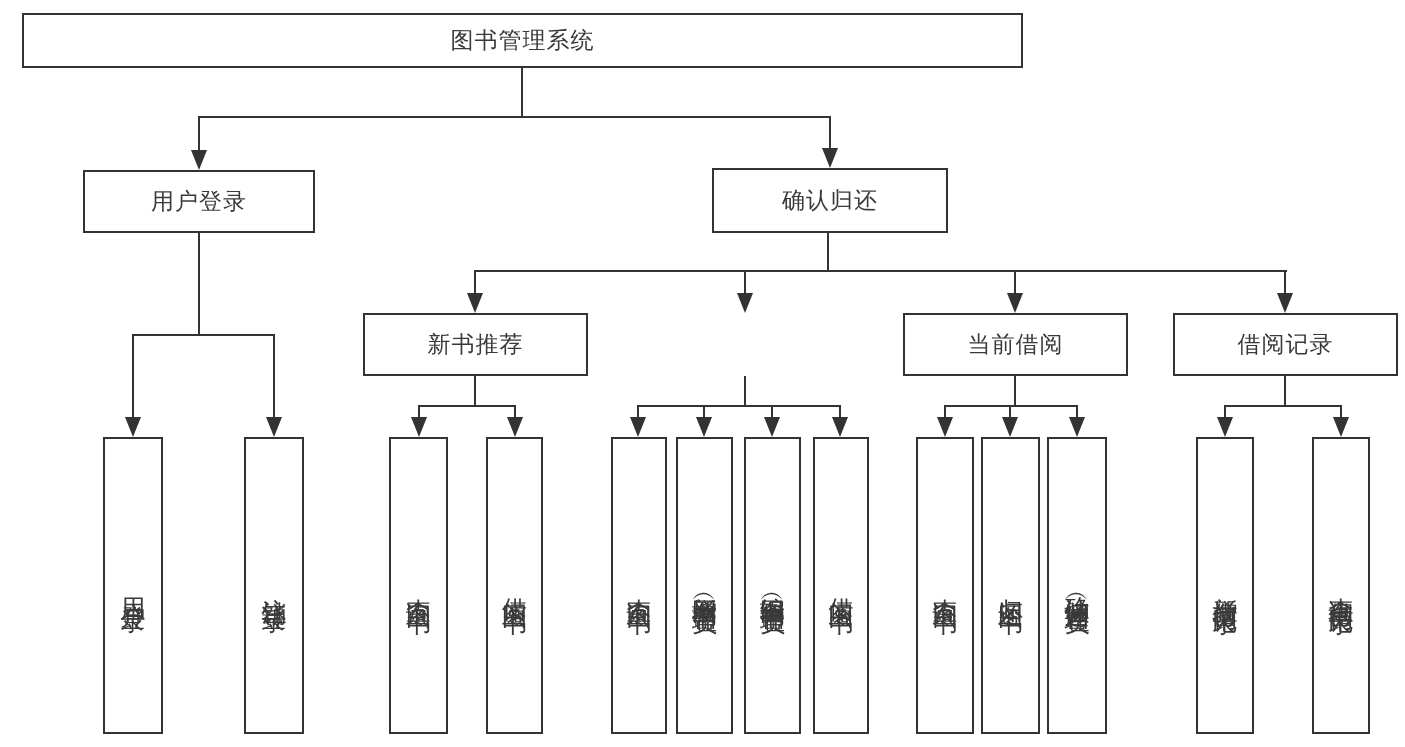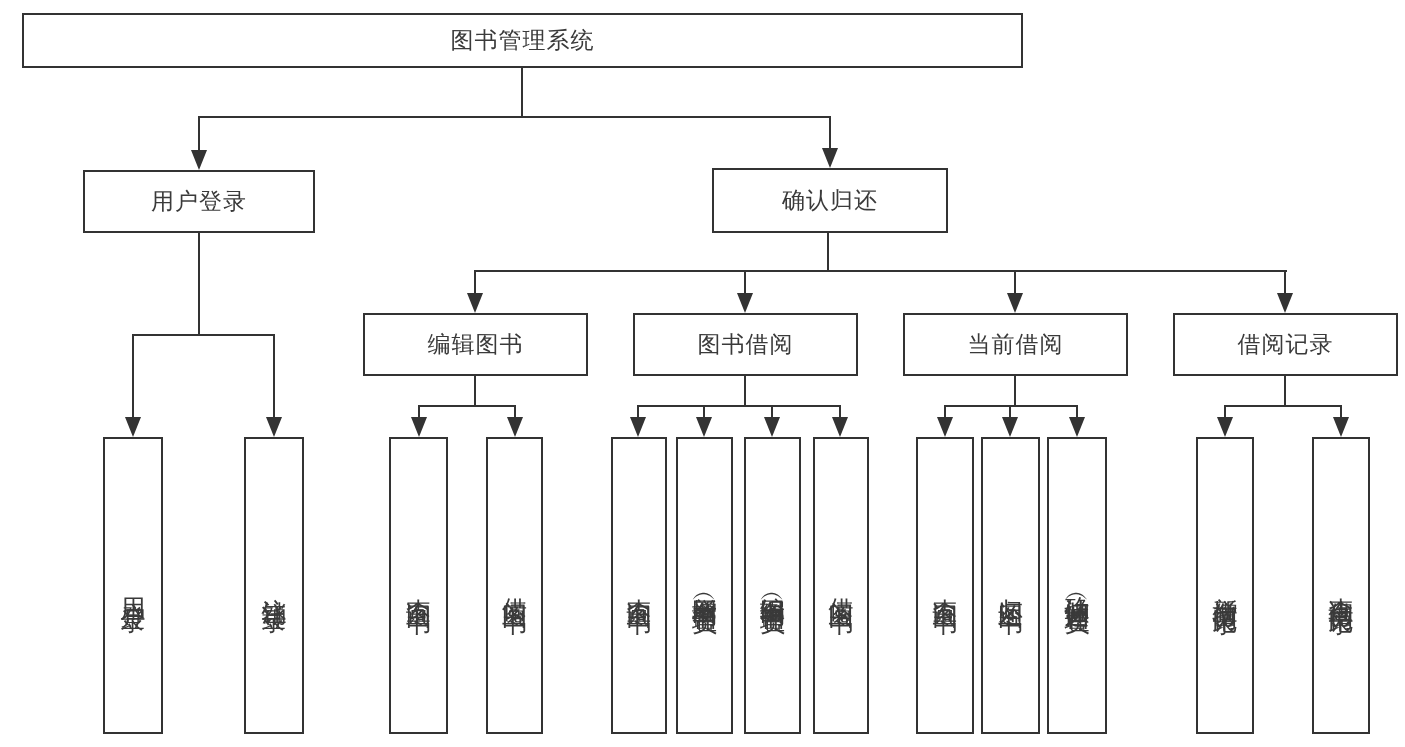--- a/index.html
+++ b/index.html
@@ -82,22 +82,21 @@
   <div class="hline" style="left:474px;top:270px;width:813px;"></div>
   <div class="vline" style="left:474px;top:270px;height:25px;"></div>
   <div class="arrow" style="left:467px;top:293px;"></div>
   <div class="vline" style="left:744px;top:270px;height:25px;"></div>
   <div class="arrow" style="left:737px;top:293px;"></div>
   <div class="vline" style="left:1014px;top:270px;height:25px;"></div>
   <div class="arrow" style="left:1007px;top:293px;"></div>
   <div class="vline" style="left:1284px;top:270px;height:25px;"></div>
   <div class="arrow" style="left:1277px;top:293px;"></div>
 
-  <div class="box" style="left:363px;top:313px;width:225px;height:63px;">编辑图书</div>
-  <div class="box" style="left:633px;top:313px;width:225px;height:63px;">图书借阅</div>
+  <div class="box" style="left:363px;top:313px;width:225px;height:63px;">新书推荐</div>
   <div class="box" style="left:1173px;top:313px;width:225px;height:63px;">借阅记录</div>
   <div class="box" style="left:903px;top:313px;width:225px;height:63px;">当前借阅</div>
 
   <div class="vline" style="left:474px;top:376px;height:31px;"></div>
   <div class="hline" style="left:418px;top:405px;width:98px;"></div>
   <div class="vline" style="left:418px;top:405px;height:15px;"></div>
   <div class="arrow" style="left:411px;top:417px;"></div>
   <div class="vline" style="left:514px;top:405px;height:15px;"></div>
   <div class="arrow" style="left:507px;top:417px;"></div>
 

